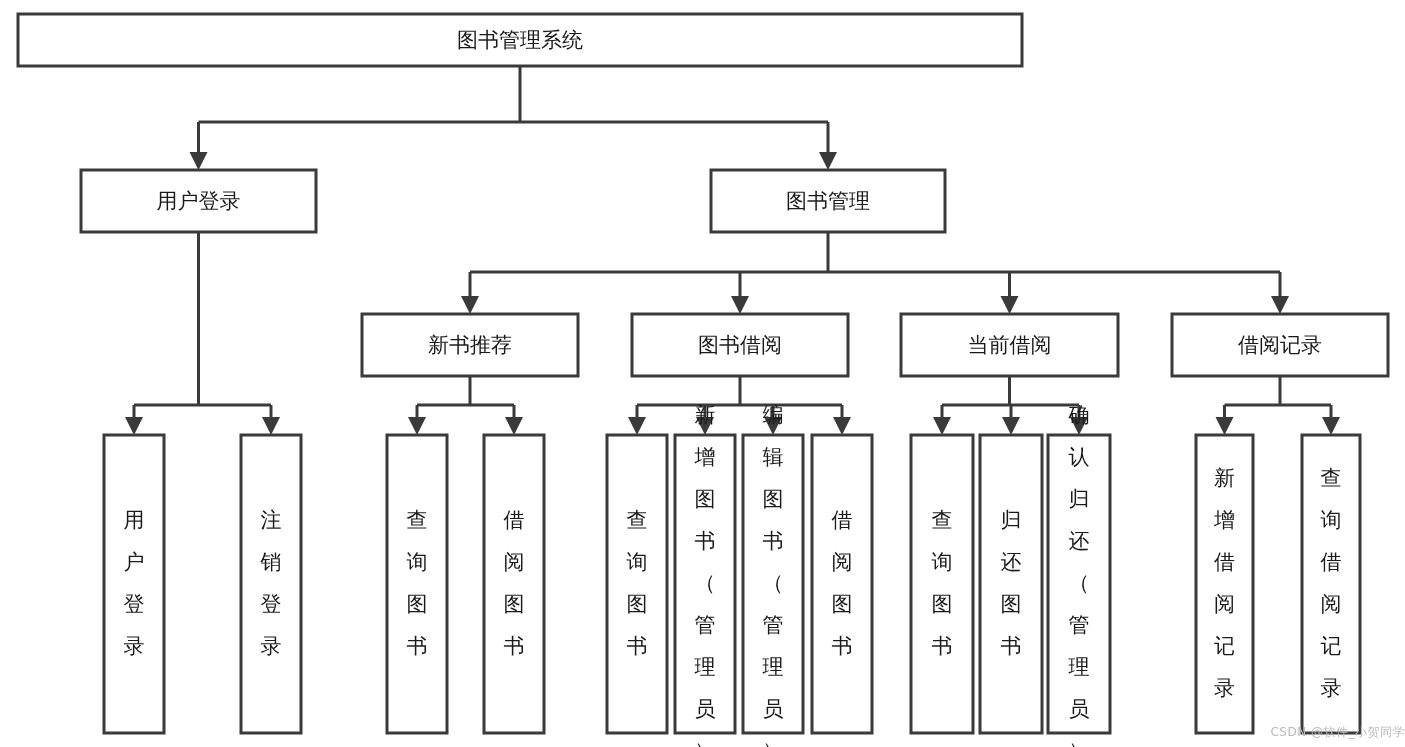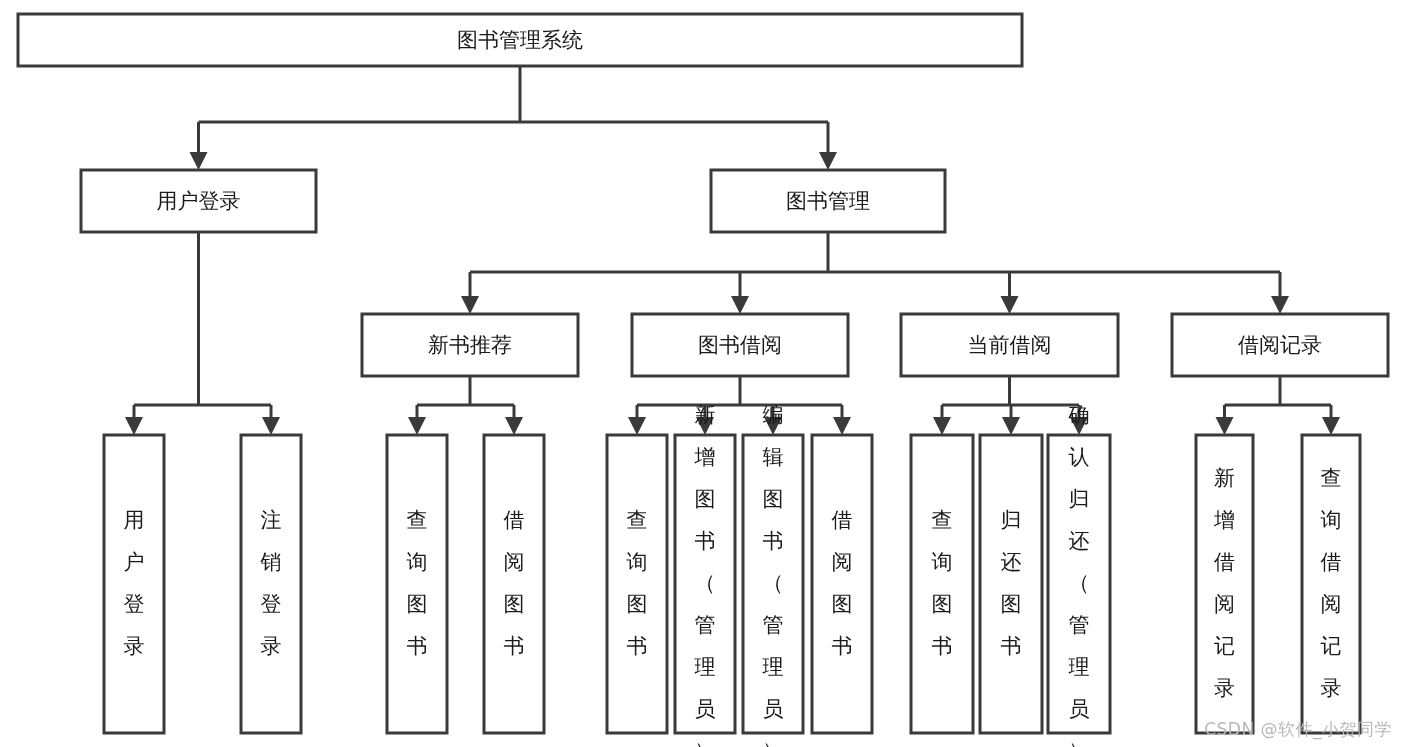--- a/index.html
+++ b/index.html
@@ -51,23 +51,23 @@
     font-size: 21px;
     text-anchor: middle;
     dominant-baseline: middle;
   }
   .node-label.vertical {
     font-size: 21px;
     text-anchor: middle;
   }
   .watermark {
     position: absolute;
-    right: 13px;
+    right: 0;
     bottom: 6px;
-    font-size: 17px;
+    font-size: 12px;
     color: #b9b9b9;
     font-family: "DejaVu Sans", "Liberation Sans", sans-serif;
     white-space: nowrap;
     letter-spacing: 0.5px;
     pointer-events: none;
   }
 </style>
 </head>
 <body>
 

